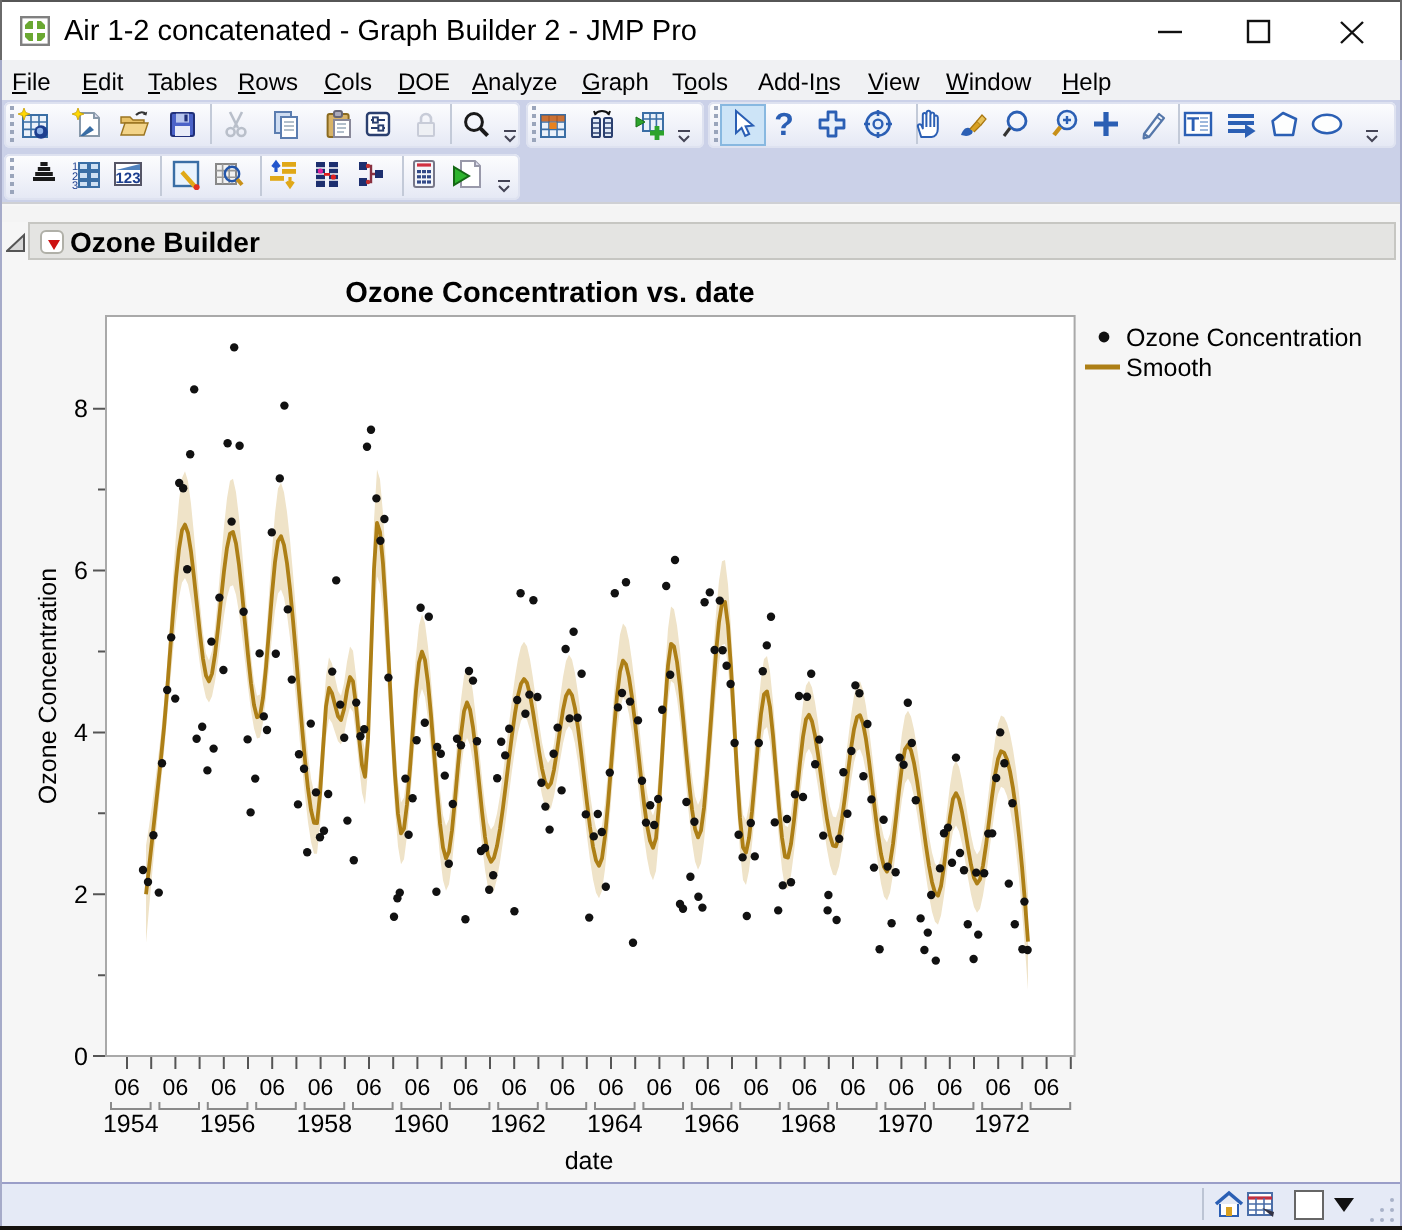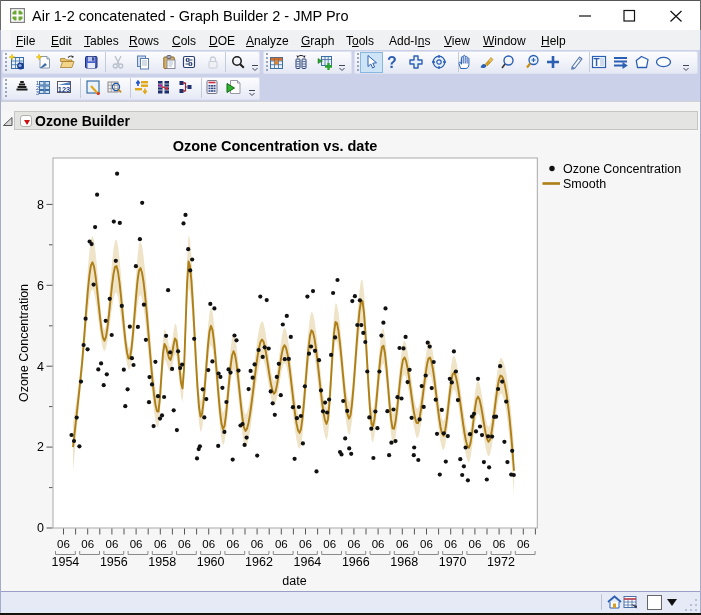--- a/index.html
+++ b/index.html
@@ -5,21 +5,21 @@
   background:#f6f6f6; overflow:hidden; }
 #frame { position:absolute; inset:0; pointer-events:none; }
 #frame .t { position:absolute; left:0; top:0; width:701px; height:1px; background:#565656; }
 #frame .lt { position:absolute; left:0; top:0; width:1px; height:30px; background:#6a6a6a; }
 #frame .rt { position:absolute; right:0; top:0; width:1.5px; height:30px; background:#6a6a6a; }
 #frame .lb { position:absolute; left:0; top:30px; width:1px; bottom:2px; background:#a6abc9; }
 #frame .rb { position:absolute; right:0; top:30px; width:1.5px; bottom:2px; background:#a6abc9; }
 #frame .b { position:absolute; left:0; bottom:0; width:701px; height:2px; background:#15120e; }
 #titlebar { position:absolute; left:1px; right:1px; top:1px; height:29px; background:#fff; }
 #titlebar .txt { position:absolute; left:31px; top:7px; font-size:14.5px; color:#000; }
-#menubar { position:absolute; left:11px; right:1px; top:30px; height:20px; background:#f0f1f3; font-size:12px; }
+#menubar { position:absolute; left:1px; right:1px; top:30px; height:20px; background:#f0f1f3; font-size:12px; }
 #tb { position:absolute; left:1px; right:1px; top:50px; height:52px;
   background:#cbd1e8; border-bottom:1px solid #cfd0d4; }
 .panel { position:absolute; height:23px; border-radius:3px;
   background:linear-gradient(#fdfdfe,#f0f2f9 55%,#e4e8f4); box-shadow:0 0 0 1px #dee2f0 inset; }
 
 .grip { position:absolute; width:3px; border-left:2px dotted #9aa5bb; height:18px; }
 .vsep { position:absolute; width:1px; height:20px; background:#c3cad8; }
 #gbbar { position:absolute; left:14px; right:1px; top:111px; height:19px;
   background:#e4e4e2; border:1px solid #c6c6c2; right:3px; }
 #gbbar .gbtxt { position:absolute; left:20px; top:1px; font-size:14px; font-weight:bold; }

